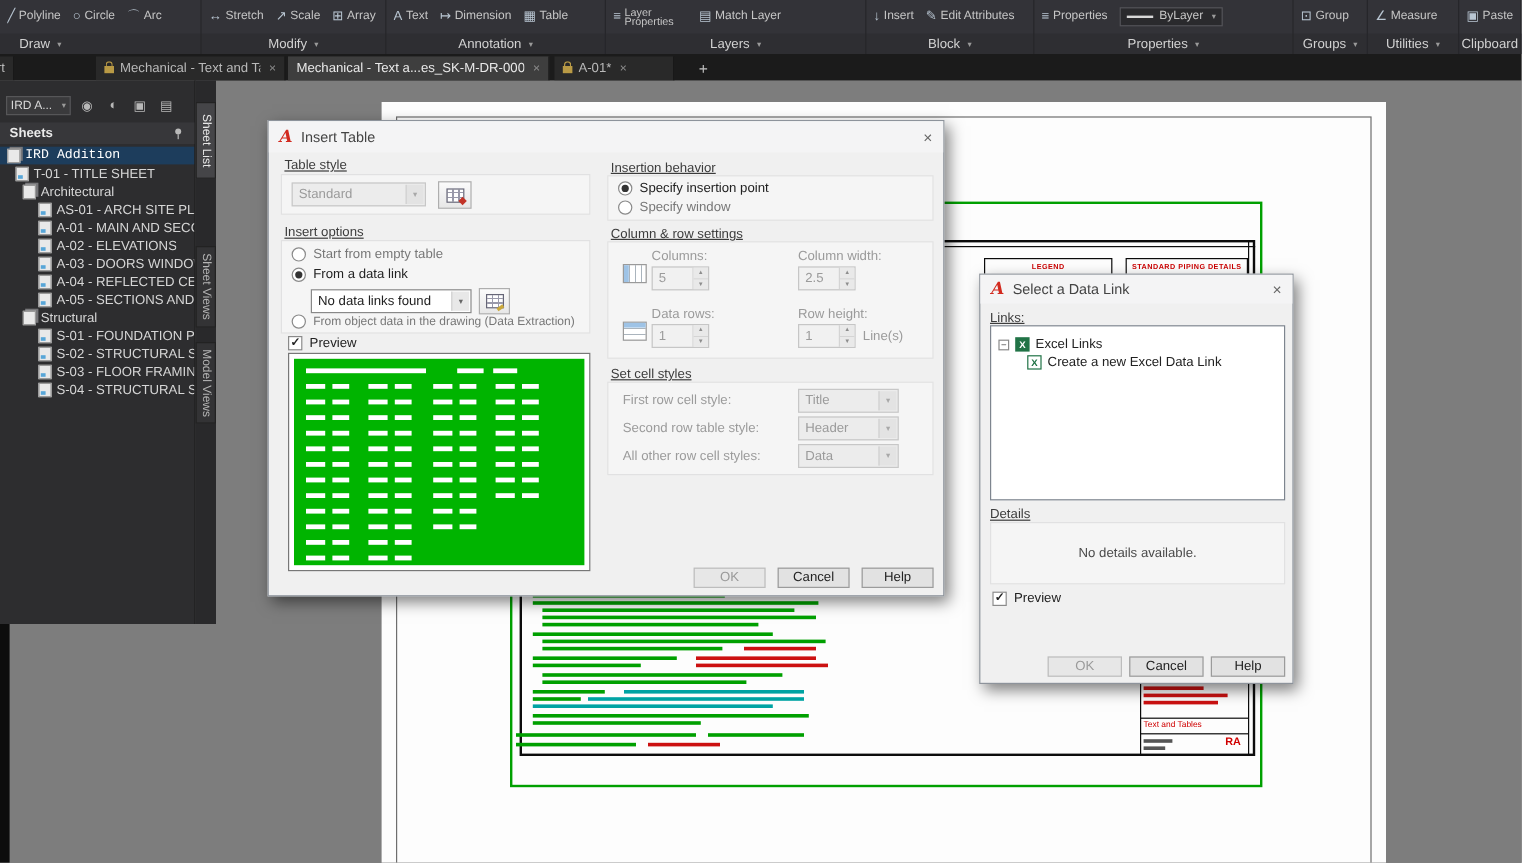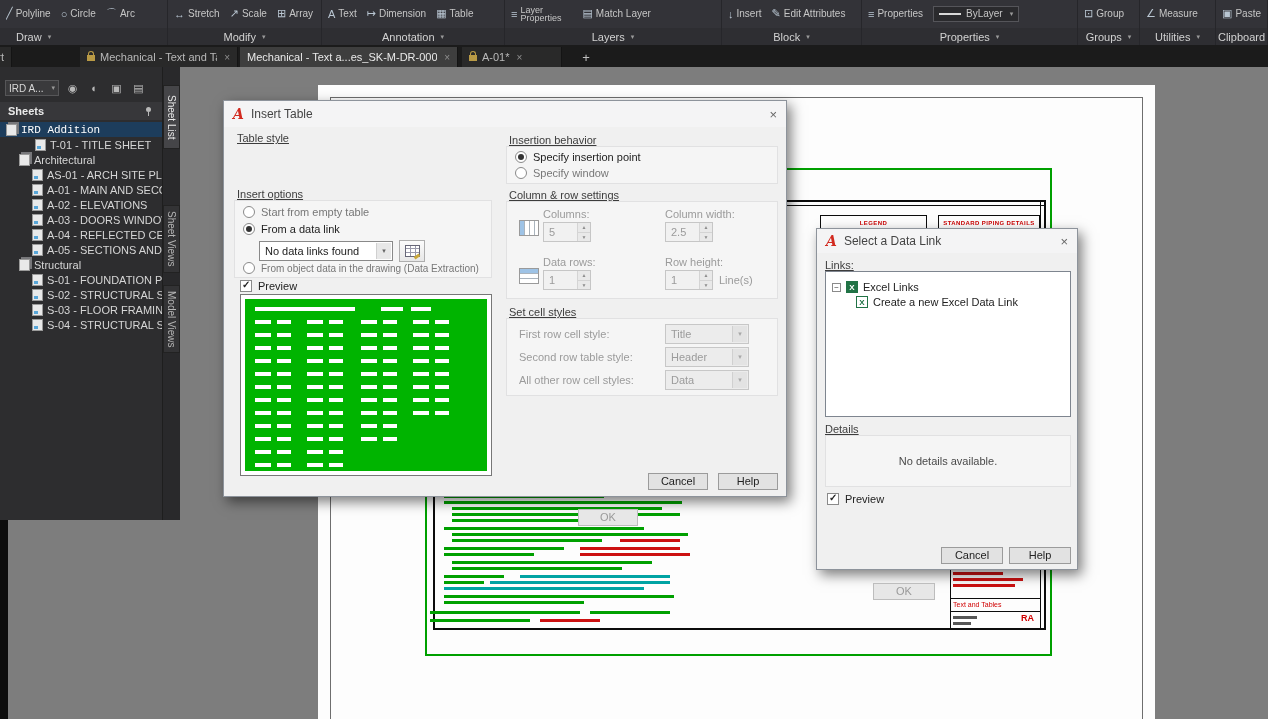--- a/index.html
+++ b/index.html
@@ -119,21 +119,21 @@
   .mini-brush{position:absolute;right:4px;bottom:3px;width:5px;height:5px;background:#c23327;transform:rotate(45deg);}
   .mini-pencil{position:absolute;right:4px;bottom:3px;width:6px;height:3px;background:#caa83c;transform:rotate(-35deg);}
   .cols-icon{position:absolute;width:20px;height:16px;border:1px solid #9a9a9a;
     background:repeating-linear-gradient(90deg,#fff 0 4px,#aab4bd 4px 5px);}
   .cols-icon::before{content:"";position:absolute;left:0;top:0;bottom:0;width:4px;background:#9ec3e6;}
   .rows-icon{position:absolute;width:20px;height:16px;border:1px solid #9a9a9a;
     background:repeating-linear-gradient(0deg,#fff 0 4px,#aab4bd 4px 5px);}
   .rows-icon::before{content:"";position:absolute;left:0;top:0;right:0;height:4px;background:#9ec3e6;}
   .btn{position:absolute;width:60px;height:17px;background:#e2e2e2;border:1px solid #9b9b9b;
     font-size:11px;color:#222;text-align:center;line-height:15px;}
-  .btn.disabled{color:#9a9a9a;border-color:#bdbdbd;background:#e7e7e7;margin-top:36px;}
+  .btn.disabled{color:#9a9a9a;border-color:#bdbdbd;background:#e7e7e7;}
   .preview-box{position:absolute;left:16px;top:193px;width:252px;height:182px;background:#fff;border:1px solid #777;}
   .preview-grid{position:absolute;left:4px;top:4px;right:4px;bottom:4px;background:#00B400;overflow:hidden;}
   .pv-bar{position:absolute;height:4px;background:#fff;}
   .list-box{position:absolute;background:#fff;border:1px solid #7e858f;overflow:hidden;}
   .tree-line{position:absolute;left:6px;right:4px;height:14px;display:flex;align-items:center;gap:5px;font-size:11px;color:#222;white-space:nowrap;}
   .expander{width:9px;height:9px;border:1px solid #8a8a8a;background:#fff;font-size:8px;line-height:7px;text-align:center;color:#444;flex:none;}
   .xl-links-icon{width:12px;height:12px;background:#217346;color:#fff;font-size:8px;font-weight:bold;
     display:flex;align-items:center;justify-content:center;flex:none;}
   .xl-new-icon{width:12px;height:12px;background:#fff;border:1px solid #217346;color:#217346;font-size:8px;font-weight:bold;
     display:flex;align-items:center;justify-content:center;flex:none;}
@@ -391,21 +391,21 @@
     </div>
     <div class="ssm-header" data-name="ssm-panel-header">
       <span data-name="ssm-panel-title">Sheets</span>
       <span class="pin-icon" data-name="pin-icon"></span>
     </div>
     <div class="ssm-tree" id="ssm-tree" data-name="sheet-tree">
         <div class="tree-row selected" data-name="tree-item" style="padding-left: 6px;">
           <div class="tree-icon sheetset-icon" data-name="sheetset-icon"></div>
           <span class="tree-label" data-name="tree-item-label">IRD Addition</span>
         </div>
-        <div class="tree-row" data-name="tree-item" style="padding-left: 35px;">
+        <div class="tree-row" data-name="tree-item" style="padding-left: 13px;">
           <div class="tree-icon sheet-icon" data-name="sheet-icon"></div>
           <span class="tree-label" data-name="tree-item-label">T-01 - TITLE SHEET</span>
         </div>
         <div class="tree-row" data-name="tree-item" style="padding-left: 19px;">
           <div class="tree-icon subset-icon" data-name="subset-icon"></div>
           <span class="tree-label" data-name="tree-item-label">Architectural</span>
         </div>
         <div class="tree-row" data-name="tree-item" style="padding-left: 32px;">
           <div class="tree-icon sheet-icon" data-name="sheet-icon"></div>
           <span class="tree-label" data-name="tree-item-label">AS-01 - ARCH SITE PLAN</span>
@@ -463,20 +463,30 @@
 </div>
 
 <div class="dialog" style="left:223px;top:100px;width:564px;height:397px;z-index:30" data-name="insert-table-dialog">
   <div class="dlg-title" data-name="dialog-titlebar">
     <span class="acad-a" data-name="autocad-logo-icon">A</span>
     <span class="dlg-title-text" data-name="dialog-title">Insert Table</span>
     <span class="dlg-close" data-name="close-icon">×</span>
   </div>
 
   <div class="grp-lb" style="left:13px;top:31px" data-name="table-style-label">Table style</div>
+  <div class="grp" style="left:10px;top:44px;width:258px;height:34px" data-name="table-style-group">
+    <div class="dd disabled" style="left:8px;top:6px;width:112px" data-name="table-style-select">
+      <span class="dd-val">Standard</span>
+        <span class="dd-btn" data-name="chevron-down-icon">▾</span>
+    </div>
+    <div class="iconbtn" style="left:130px;top:5px" data-name="launch-table-style-dialog-button">
+      <span class="mini-table" data-name="table-style-icon"></span>
+        <span class="mini-brush" data-name="brush-icon"></span>
+    </div>
+  </div>
 
   <div class="grp-lb" style="left:13px;top:87px" data-name="insert-options-label">Insert options</div>
   <div class="grp" style="left:10px;top:99px;width:258px;height:78px" data-name="insert-options-group">
     <div class="dlg-row gray" style="left:8px;top:5px" data-name="radio-start-empty">
       <span class="radio" data-name="radio-icon"></span>
       <span>Start from empty table</span>
     </div>
     <div class="dlg-row" style="left:8px;top:22px" data-name="radio-from-data-link">
       <span class="radio sel" data-name="radio-selected-icon"></span>
       <span>From a data link</span>

